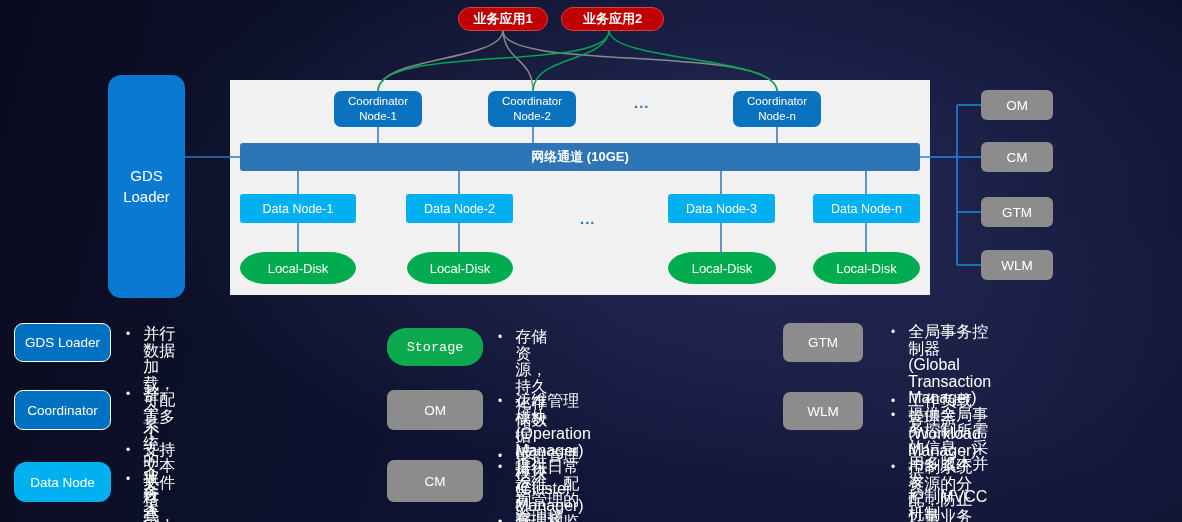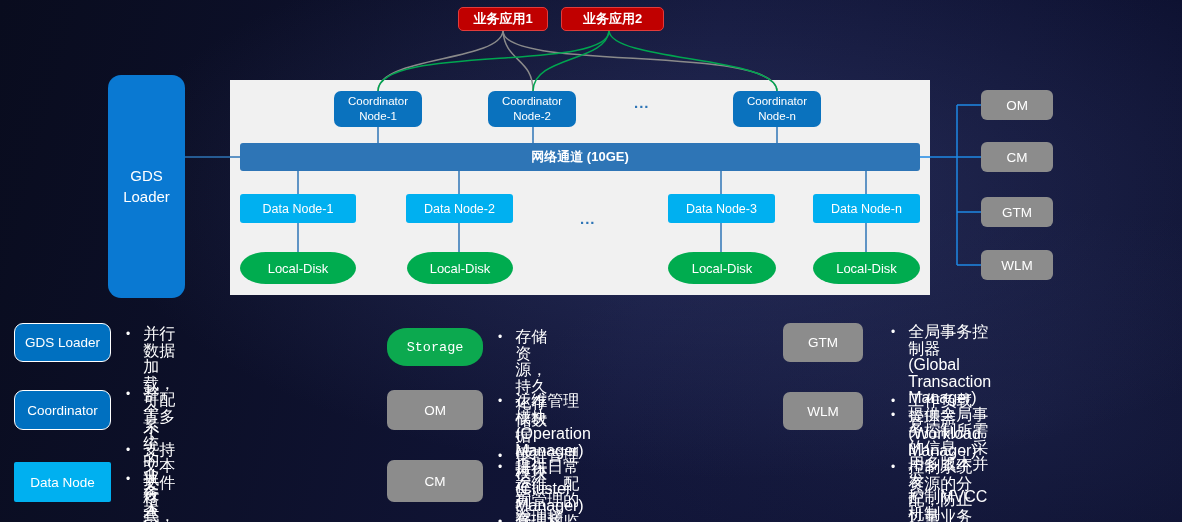--- a/index.html
+++ b/index.html
@@ -15,21 +15,21 @@
   }
   svg.wires { position:absolute; left:0; top:0; pointer-events:none; z-index:2; }
   .node {
     position:absolute; display:flex; align-items:center; justify-content:center;
     color:#fff; text-align:center; z-index:3;
   }
   .pre { white-space:pre-line; }
 
   
   .app { height:24px; top:7px; background:#C00000; border:1px solid #e23b3b;
-         border-radius:5px; font-size:13px; font-weight:bold; }
+         border-radius:12px; font-size:13px; font-weight:bold; }
   .app1 { left:458px; width:90px; }
   .app2 { left:561px; width:103px; }
 
   
   .gds { left:108px; top:75px; width:77px; height:223px; background:#0A79D2;
          border-radius:13px; font-size:15px; line-height:1.35; }
 
   
   .panel { position:absolute; left:230px; top:80px; width:700px; height:215px;
            background:#F1F1F1; z-index:1; }
@@ -55,21 +55,21 @@
 
   .mgmt { left:981px; width:72px; height:30px; background:#8C8C8C; border-radius:6px;
           font-size:13.5px; }
   .om { top:90px; } .cm { top:142px; } .gtm { top:197px; } .wlm { top:250px; }
 
   
   .lrow { position:absolute; z-index:3; }
   .lbox { position:absolute; left:0; top:0; display:flex; align-items:center;
           justify-content:center; color:#fff; font-size:13.5px; text-align:center; }
   .lb-blue  { background:#0070C0; border:1.5px solid #fff; border-radius:9px; }
-  .lb-cyan  { background:#00B0F0; border-radius:2px; }
+  .lb-cyan  { background:#00B0F0; border-radius:12px; }
   .lb-green { background:#0CA94F; border-radius:20px/17px;font-family:Liberation Mono, monospace; }
   .lb-gray  { background:#8C8C8C; border-radius:7px; }
   .lbullets { position:absolute; display:flex; flex-direction:column; }
   .bullet { display:flex; color:#fff; font-size:16px; line-height:16.5px;
             white-space:pre-line; }
   .bullet::before { content:"\2022"; margin-right:13px; font-size:12px; }
 
   .r-gds  { left:14px; top:323px; }  .r-gds .lbox  { width:97px; height:39px; }
   .r-gds .lbullets { left:112px; top:3px; }
   .r-coord{ left:14px; top:390px; }  .r-coord .lbox{ width:97px; height:40px; }

